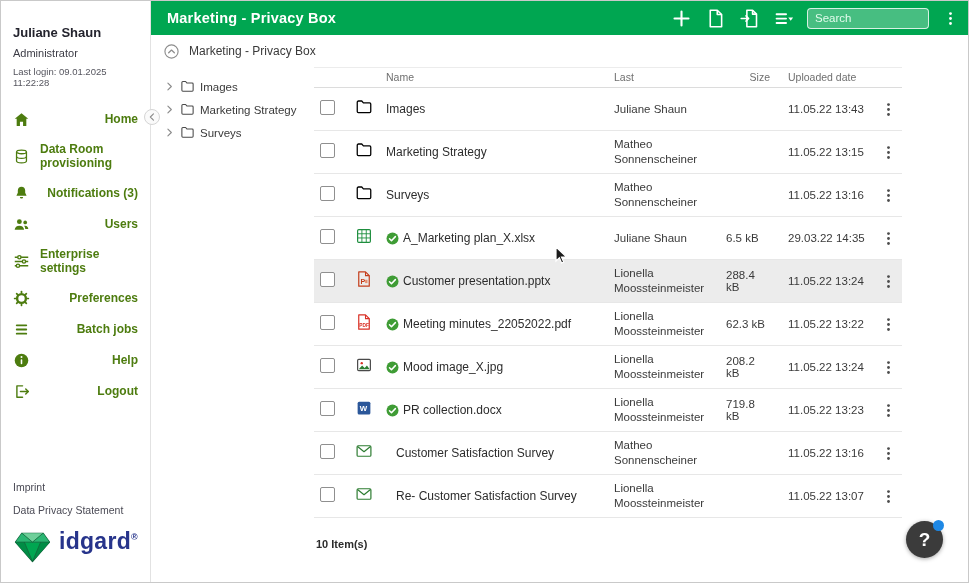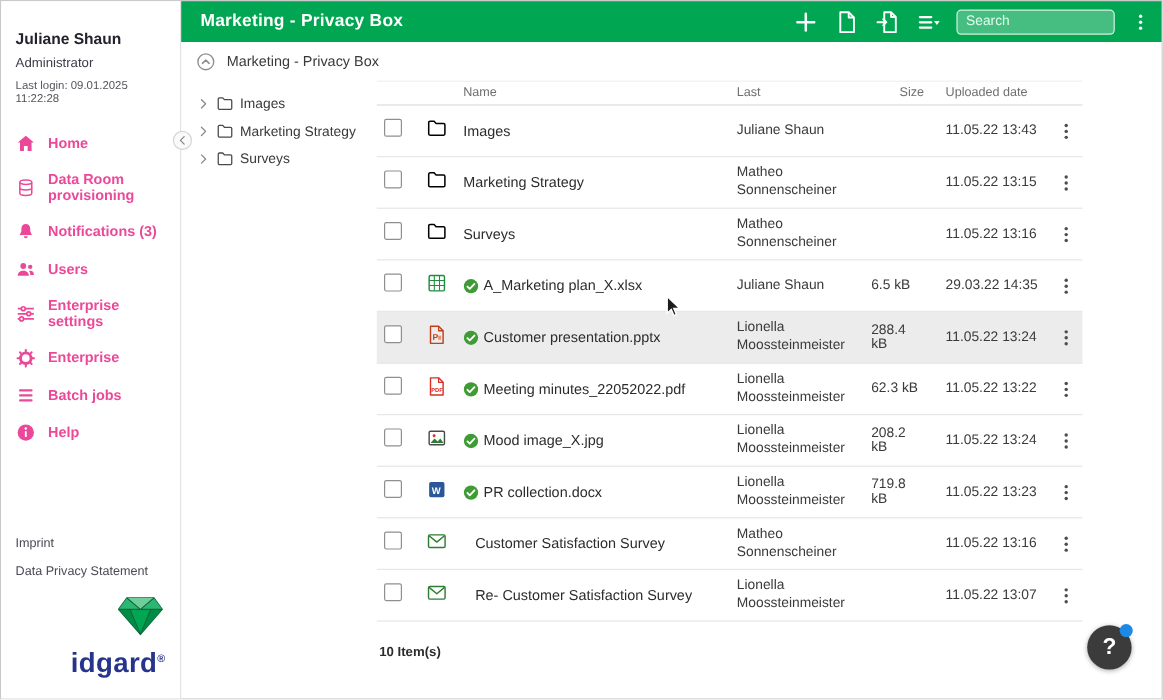--- a/index.html
+++ b/index.html
@@ -8,41 +8,41 @@
 
   .app { display:flex; width:969px; height:583px; border:1px solid #c9c9c9; background:#fff; position:relative; }
 
   
   .sidebar { width:150px; min-width:150px; border-right:1px solid #e2e2e2; display:flex; flex-direction:column; padding:10px 0 8px; background:#fff; }
   .user-block { padding:14px 12px 4px; }
   .user-name { font-size:13px; font-weight:bold; color:#23232d; }
   .user-role { font-size:11px; color:#3c3c46; margin-top:7px; }
   .user-login { font-size:9.5px; color:#55555e; margin-top:7px; }
   .nav { margin-top:12px; }
-  .nav-item { display:flex; align-items:center; gap:10px; padding:7px 12px; cursor:pointer; color:#ec4899; }
+  .nav-item { display:flex; align-items:center; gap:10px; padding:7px 12px; cursor:pointer; color:#4d7c0f;justify-content:space-between; }
   .nav-icon { width:17px; height:17px; flex:none; display:inline-flex; }
   .nav-icon svg { width:100%; height:100%; }
   .nav-label { font-size:12px; font-weight:bold; line-height:1.2; }
   .sidebar-bottom { margin-top:auto; padding:0 12px; }
   .foot-link { font-size:10.5px; color:#4a4a55; margin-bottom:11px; cursor:pointer; }
-  .logo { display:flex; align-items:flex-end; gap:7px; margin-top:12px; padding-bottom:8px;flex-direction:column; }
+  .logo { display:flex; align-items:flex-start; gap:7px; margin-top:12px; padding-bottom:8px; }
   .logo-gem { width:42px; height:38px; display:inline-flex; }
   .logo-gem svg { width:100%; height:100%; }
   .logo-text { font-size:23px; color:#27348b; font-weight:bold; letter-spacing:.3px; }
   .logo-reg { font-size:9px; color:#27348b; vertical-align:super; font-weight:bold; }
 
   
   .main { flex:1; display:flex; flex-direction:column; position:relative; min-width:0; }
 
   .topbar { height:34px; background:#00a651; display:flex; align-items:center; padding:0 9px 0 16px; gap:13px; flex:none; }
   .topbar-title { color:#fff; font-size:14.5px; font-weight:bold; letter-spacing:.2px; margin-right:auto; white-space:nowrap; }
   .topbar-actions { display:flex; align-items:center; gap:13px; }
   .topbar-action { width:21px; height:21px; color:#fff; display:inline-flex; cursor:pointer; }
   .topbar-action svg { width:100%; height:100%; }
-  .search-box { width:132px; height:21px; background:rgba(255,255,255,.28); border:1px solid rgba(255,255,255,.78); border-radius:4px; display:flex; align-items:center; padding:0 7px; }
+  .search-box { width:122px; height:21px; background:rgba(255,255,255,.28); border:1px solid rgba(255,255,255,.78); border-radius:4px; display:flex; align-items:center; padding:0 7px; }
   .search-box input { border:none; background:transparent; outline:none; color:#fff; font-size:11.5px; width:100%; font-family:inherit; }
   .search-box input::placeholder { color:#eafff2; opacity:.95; }
   .topbar-kebab { color:#fff; width:17px; height:19px; cursor:pointer; display:inline-flex; }
   .topbar-kebab svg { width:100%; height:100%; }
 
   .breadcrumb-row { height:32px; display:flex; align-items:center; gap:9px; padding-left:12px; flex:none; }
   .crumb-circle { width:17px; height:17px; color:#8d8d8d; cursor:pointer; display:inline-flex; }
   .crumb-circle svg { width:100%; height:100%; }
   .crumb-label { font-size:12px; color:#3a3a3a; }
 
@@ -159,21 +159,21 @@
               <rect x="10.8" y="1.2" width="2.4" height="4.2" rx="1"></rect>
               <rect x="10.8" y="18.6" width="2.4" height="4.2" rx="1"></rect>
               <rect x="1.2" y="10.8" width="4.2" height="2.4" rx="1"></rect>
               <rect x="18.6" y="10.8" width="4.2" height="2.4" rx="1"></rect>
               <rect x="10.8" y="1.2" width="2.4" height="4.2" rx="1" transform="rotate(45 12 12)"></rect>
               <rect x="10.8" y="18.6" width="2.4" height="4.2" rx="1" transform="rotate(45 12 12)"></rect>
               <rect x="10.8" y="1.2" width="2.4" height="4.2" rx="1" transform="rotate(-45 12 12)"></rect>
               <rect x="10.8" y="18.6" width="2.4" height="4.2" rx="1" transform="rotate(-45 12 12)"></rect>
             </svg>
           </span>
-    <span class="nav-label">Enterprise</span>
+    <span class="nav-label">Preferences</span>
   </div>
 
   <div class="nav-item">
     <span class="nav-icon">
             <svg viewBox="0 0 24 24" fill="currentColor">
               <rect x="4" y="4.8" width="16" height="2.6" rx="1.3"></rect>
               <rect x="4" y="10.7" width="16" height="2.6" rx="1.3"></rect>
               <rect x="4" y="16.6" width="16" height="2.6" rx="1.3"></rect>
             </svg>
           </span>
@@ -184,20 +184,30 @@
     <span class="nav-icon">
             <svg viewBox="0 0 24 24">
               <circle cx="12" cy="12" r="9.6" fill="currentColor"></circle>
               <rect x="10.9" y="10.2" width="2.2" height="7" rx="1" fill="#fff"></rect>
               <circle cx="12" cy="7.1" r="1.4" fill="#fff"></circle>
             </svg>
           </span>
     <span class="nav-label">Help</span>
   </div>
 
+  <div class="nav-item">
+    <span class="nav-icon">
+            <svg viewBox="0 0 24 24" fill="none" stroke="currentColor" stroke-width="2" stroke-linecap="round" stroke-linejoin="round">
+              <path d="M13.5 4H5.5v16h8"></path>
+              <path d="M10.5 12H21.5"></path>
+              <path d="M18 8.5l3.5 3.5L18 15.5"></path>
+            </svg>
+          </span>
+    <span class="nav-label">Logout</span>
+  </div>
 </nav>
     <div class="sidebar-bottom">
       <div>
   <div class="foot-link">Imprint</div>
 
   <div class="foot-link">Data Privacy Statement</div>
 </div>
       <div class="logo">
         <span class="logo-gem">
             <svg viewBox="0 0 48 44">

